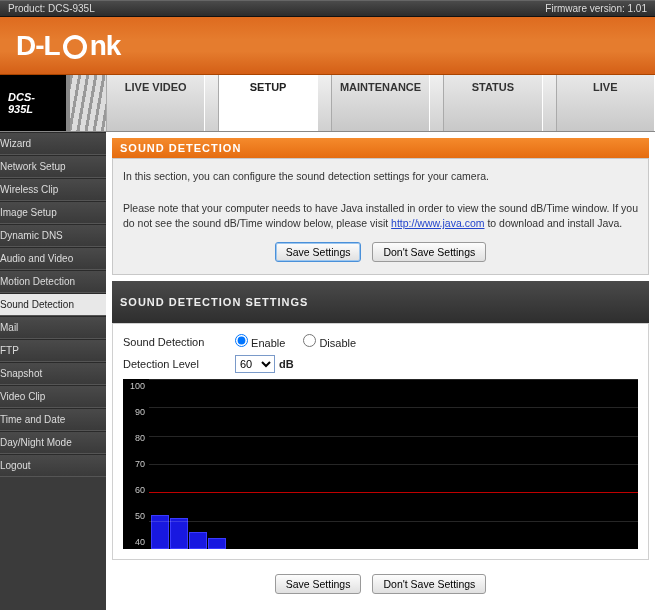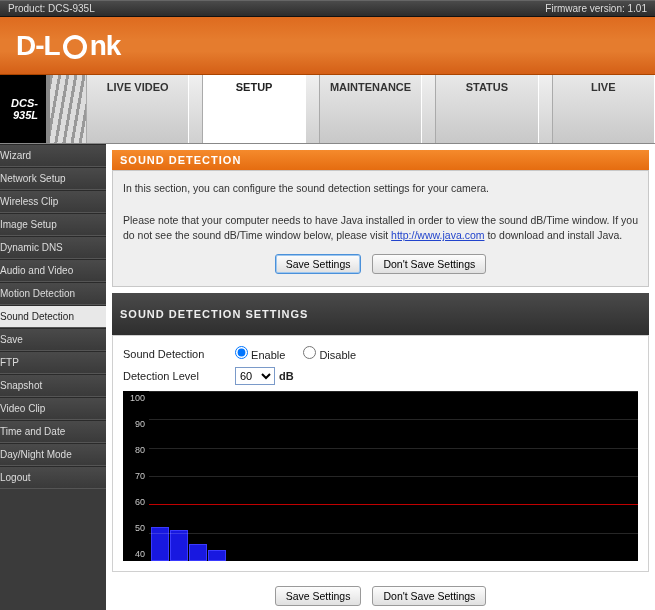--- a/index.html
+++ b/index.html
@@ -51,24 +51,24 @@
     align-items: stretch;
     background: linear-gradient(#f0f0f0, #d0d0d0);
     border-bottom: 1px solid #888;
   }
   .navrow .prodtag {
     background: #000;
     color: #fff;
     font-weight: bold;
     font-style: italic;
     font-size: 11px;
-    padding: 22px 8px;
+    padding: 16px 8px;
     border-right: 4px solid #888;
-    width: 50px;
-    text-align: right;
+    width: 70px;
+    text-align: left;
   }
   .navrow .stripes {
     width: 36px;
     background: repeating-linear-gradient(100deg, #999 0 3px, #ddd 3px 8px);
   }
   .navrow .tab {
     flex: 1;
     text-align: center;
     padding: 6px 0;
     font-size: 11px;
@@ -273,21 +273,21 @@
 <div class="layout">
   <div class="sidebar" id="sidebar">
       <div class="sitem">Wizard</div>
       <div class="sitem">Network Setup</div>
       <div class="sitem">Wireless Clip</div>
       <div class="sitem">Image Setup</div>
       <div class="sitem">Dynamic DNS</div>
       <div class="sitem">Audio and Video</div>
       <div class="sitem">Motion Detection</div>
       <div class="sitem active">Sound Detection</div>
-      <div class="sitem">Save</div>
+      <div class="sitem">Mail</div>
       <div class="sitem">FTP</div>
       <div class="sitem">Snapshot</div>
       <div class="sitem">Video Clip</div>
       <div class="sitem">Time and Date</div>
       <div class="sitem">Day/Night Mode</div>
       <div class="sitem">Logout</div>
     </div>
 
   <div class="content">
 

